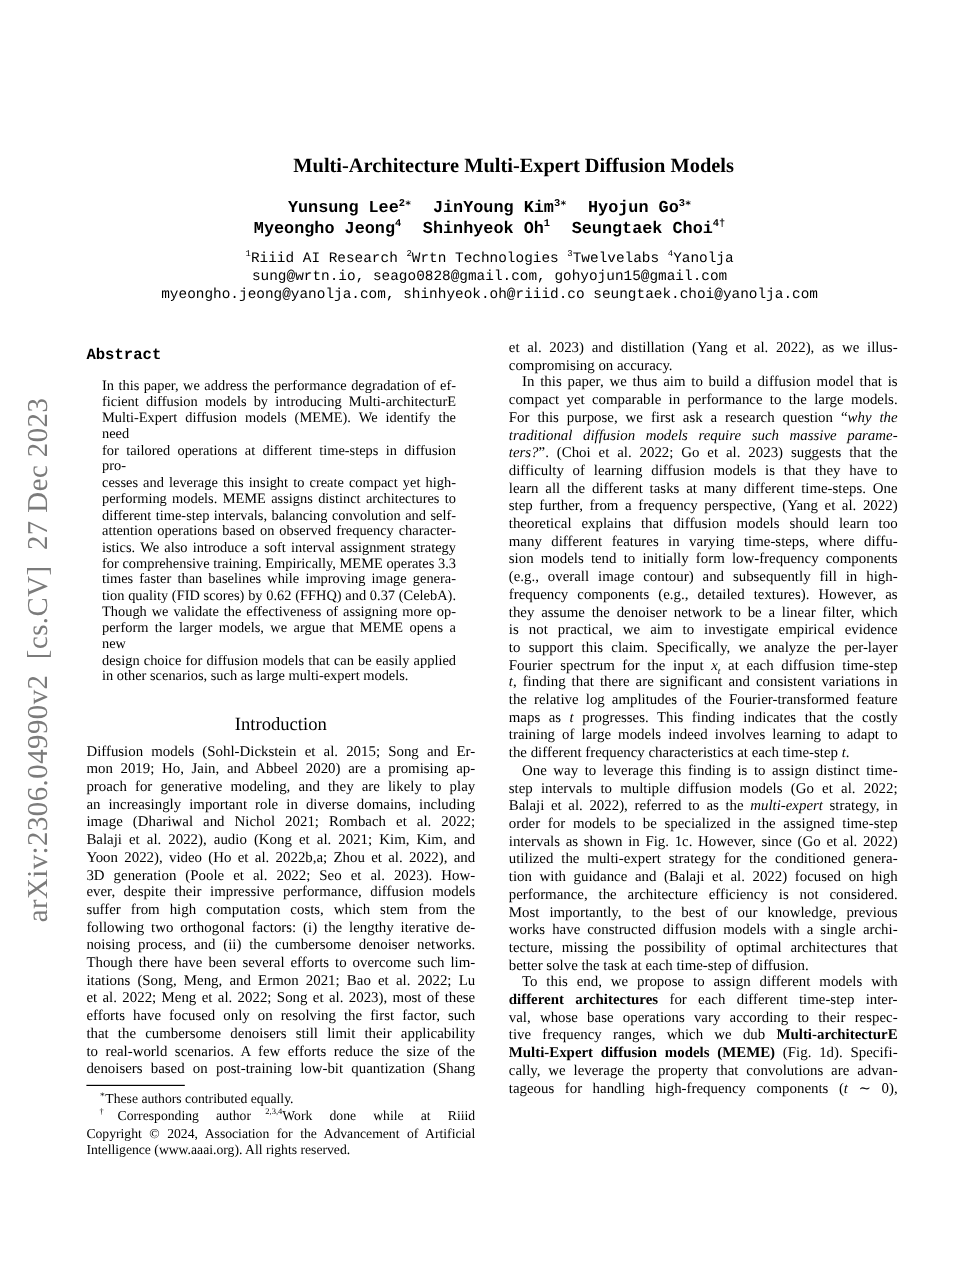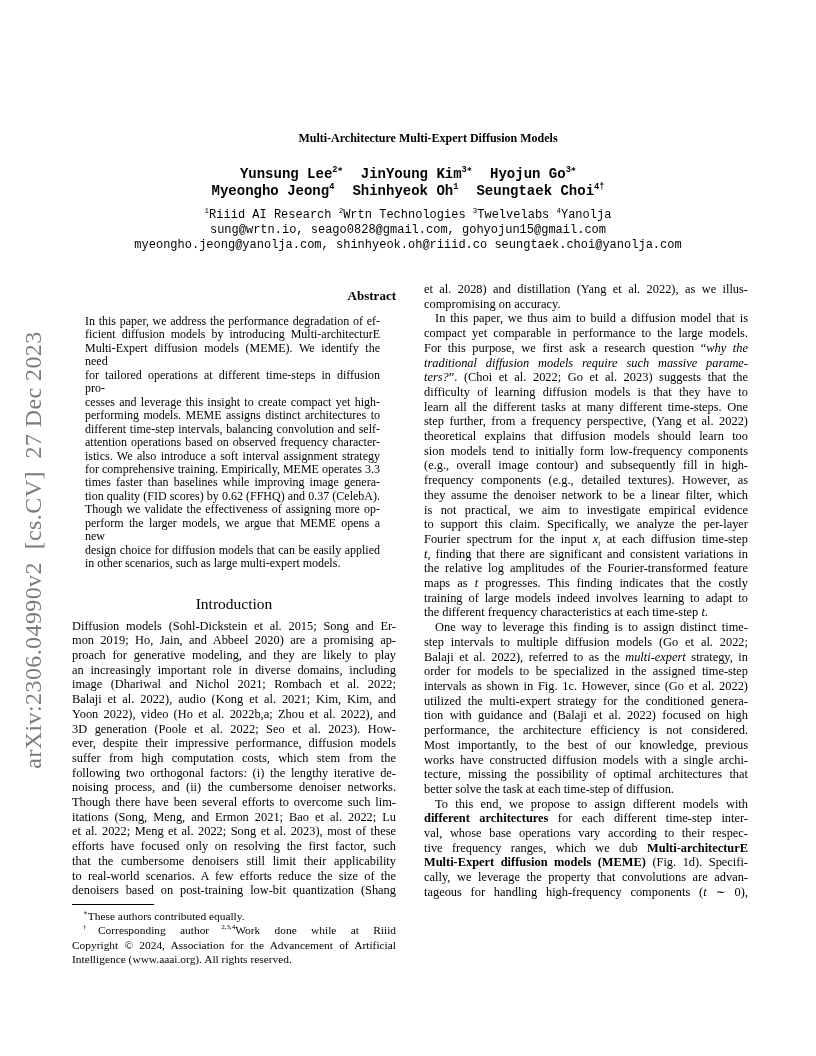--- a/index.html
+++ b/index.html
@@ -9,28 +9,28 @@
     font-family:"Liberation Serif","DejaVu Serif",serif;
   }
   
   .watermark {
     position:absolute; top:550px; left:33px;
     transform:translate(-50%,-50%) rotate(-90deg);
     font-size:24px; color:#7b7b7b; white-space:pre; letter-spacing:0.4px;
   }
   
   .header { position:absolute; left:0; top:0; width:100%; text-align:center; }
-  .title  { font-size:12px; font-weight:bold; margin:128px 0 0; line-height:20px;padding-left:40px; }
+  .title  { font-size:17px; font-weight:bold; margin:128px 0 0; line-height:20px;padding-left:40px; }
   .authors{ margin-top:18px; line-height:17px; font-size:14px; font-weight:bold; }
   .affils { margin-top:8px;  line-height:14.8px; font-size:12px; }
   
   .col { position:absolute; width:324px; font-size:12.4px; line-height:14.7px; }
   .col-left  { left:72px;  top:288px; }
   .col-right { left:424px; top:282px; }
-  .abstract-head { font-size:13px;  font-weight:bold; text-align:right; margin:0; line-height:15px; }
+  .abstract-head { font-size:13px;  font-weight:bold; text-align:left; margin:0; line-height:15px;font-family:Liberation Mono, monospace; }
   .abstract-body { margin:12px 0 0; padding:0 16px 0 13px; font-size:12px; line-height:13.45px; }
   .intro-head    { font-size:15.5px; font-weight:normal; text-align:center; margin:24px 0 0; line-height:18px; }
   .intro-body    { margin-top:6px; }
   .footnote      { margin-top:6px; font-size:11.4px; line-height:14.4px; }
   .footnote-rule { width:82px; border-top:1px solid #000; margin:0 0 4px 0; height:0; }
   
   .para  { margin:0; }
   .jline { text-align:justify; text-align-last:justify; text-justify:inter-word; }
   .jline.last   { text-align-last:left; }
   .jline.indent { text-indent:11px; }
@@ -122,33 +122,34 @@
           <div class="para">
             <div class="jline"><span>Copyright © 2024, Association for the Advancement of Artificial</span></div>
             <div class="jline last"><span>Intelligence (www.aaai.org). All rights reserved.</span></div>
           </div>
         </div>
     </div>
   </div>
 
   <div class="col col-right">
       <div class="para">
-        <div class="jline"><span>et al. 2028) and distillation (Yang et al. 2022), as we illus-</span></div>
+        <div class="jline"><span>et al. 2023) and distillation (Yang et al. 2022), as we illus-</span></div>
         <div class="jline last"><span>compromising on accuracy.</span></div>
       </div>
       <div class="para">
         <div class="jline indent"><span>In this paper, we thus aim to build a diffusion model that is</span></div>
         <div class="jline"><span>compact yet comparable in performance to the large models.</span></div>
         <div class="jline"><span>For this purpose, we first ask a research question “</span><span class="s-i">why the</span></div>
         <div class="jline"><span class="s-i">traditional diffusion models require such massive parame-</span></div>
         <div class="jline"><span class="s-i">ters?</span><span>”. (Choi et al. 2022; Go et al. 2023) suggests that the</span></div>
         <div class="jline"><span>difficulty of learning diffusion models is that they have to</span></div>
         <div class="jline"><span>learn all the different tasks at many different time-steps. One</span></div>
         <div class="jline"><span>step further, from a frequency perspective, (Yang et al. 2022)</span></div>
         <div class="jline"><span>theoretical explains that diffusion models should learn too</span></div>
+        <div class="jline"><span>many different features in varying time-steps, where diffu-</span></div>
         <div class="jline"><span>sion models tend to initially form low-frequency components</span></div>
         <div class="jline"><span>(e.g., overall image contour) and subsequently fill in high-</span></div>
         <div class="jline"><span>frequency components (e.g., detailed textures). However, as</span></div>
         <div class="jline"><span>they assume the denoiser network to be a linear filter, which</span></div>
         <div class="jline"><span>is not practical, we aim to investigate empirical evidence</span></div>
         <div class="jline"><span>to support this claim. Specifically, we analyze the per-layer</span></div>
         <div class="jline"><span>Fourier spectrum for the input </span><span class="s-i">x</span><span class="s-isub">t</span><span> at each diffusion time-step</span></div>
         <div class="jline"><span class="s-i">t</span><span>, finding that there are significant and consistent variations in</span></div>
         <div class="jline"><span>the relative log amplitudes of the Fourier-transformed feature</span></div>
         <div class="jline"><span>maps as </span><span class="s-i">t</span><span> progresses. This finding indicates that the costly</span></div>

